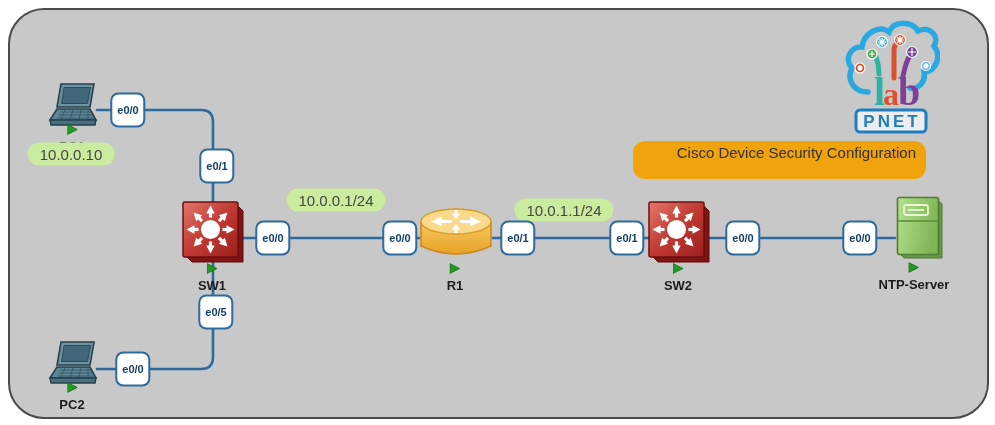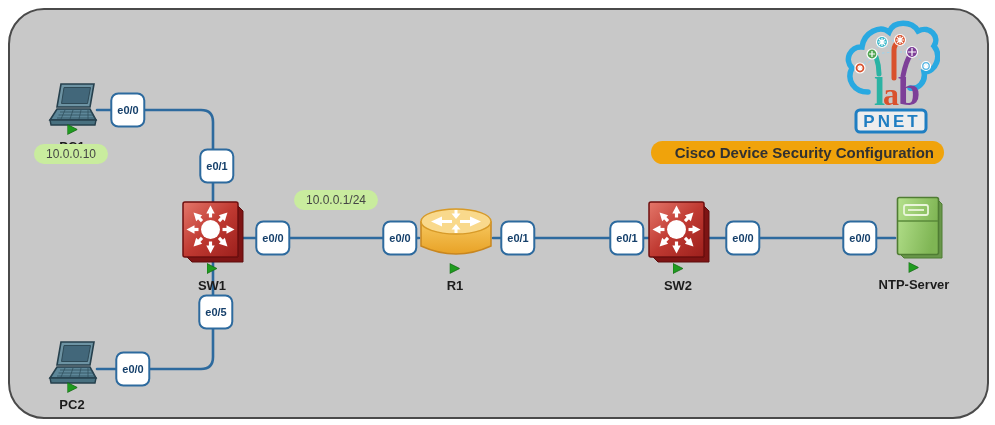--- a/index.html
+++ b/index.html
@@ -13,24 +13,24 @@
   .device{position:absolute;z-index:2;cursor:pointer;}
   .dev-label{position:absolute;z-index:3;transform:translateX(-50%);
              display:flex;align-items:center;gap:4px;white-space:nowrap;
              font-size:13px;font-weight:bold;color:var(--label-text);flex-direction:column;}
   .if-pill{position:absolute;z-index:4;transform:translate(-50%,-50%);
            background:#ffffff;border:2px solid var(--link);border-radius:8px;
            color:var(--if-text);font-size:11px;font-weight:bold;
            padding:9px 5px;line-height:13px;white-space:nowrap;}
   .ip-pill{position:absolute;z-index:3;transform:translate(-50%,-50%);
            background:var(--ip-bg);color:var(--ip-text);
-           font-size:12px;padding:3px 12px;border-radius:13px;white-space:nowrap;}
-  .banner{position:absolute;left:651px;top:141px;width:293px;height:23px;z-index:3;
+           font-size:15px;padding:3px 12px;border-radius:13px;white-space:nowrap;}
+  .banner{position:absolute;left:633px;top:141px;width:293px;height:38px;z-index:3;
           background:var(--banner-bg);border-radius:12px;
-          color:var(--banner-text);font-size:15px;font-weight:bold;
+          color:var(--banner-text);font-size:15px;font-weight:normal;
           text-align:right;line-height:23px;padding:0;box-sizing:border-box;
           padding-right:10px;}
   .logo{position:absolute;left:842px;top:12px;z-index:2;}
 </style>
 </head>
 <body>
 
 <div class="page">
   <div class="stage"></div>
 
@@ -245,20 +245,21 @@
   <div class="if-pill" style="left:216px;top:312px">e0/5</div>
   <div class="if-pill" style="left:133px;top:369px">e0/0</div>
   <div class="if-pill" style="left:273px;top:238px">e0/0</div>
   <div class="if-pill" style="left:400px;top:238px">e0/0</div>
   <div class="if-pill" style="left:518px;top:238px">e0/1</div>
   <div class="if-pill" style="left:627px;top:238px">e0/1</div>
   <div class="if-pill" style="left:743px;top:238px">e0/0</div>
   <div class="if-pill" style="left:860px;top:238px">e0/0</div>
 
   <div class="ip-pill" style="left:336px;top:200px">10.0.0.1/24</div>
+  <div class="ip-pill" style="left:564px;top:210px">10.0.1.1/24</div>
 
   <div class="banner">Cisco Device Security Configuration</div>
 
   <div class="logo">
     <svg width="98" height="122" viewBox="0 0 98 122">
       <path d="M26,80 C12,80 4,68 10,56 C2,48 8,34 20,35 C22,20 38,13 47,20 C52,8 70,9 76,19 C88,13 98,25 92,34 C100,44 94,60 82,60 C84,70 76,78 68,76" fill="none" stroke="#29a9e1" stroke-width="5.5" stroke-linecap="round"></path>
       <g stroke="#9bd4ef" stroke-width="1" stroke-dasharray="2.5 2.5" fill="none">
         <path d="M40,30 L58,28 M58,28 L70,40 M70,40 L84,54 M40,30 L30,42 M30,42 L18,56 M40,30 L52,40 M58,28 L52,40 M30,42 L52,40 M70,40 L52,40 M18,56 L33,46"></path>
       </g>
       <g fill="none" stroke-linecap="round">

